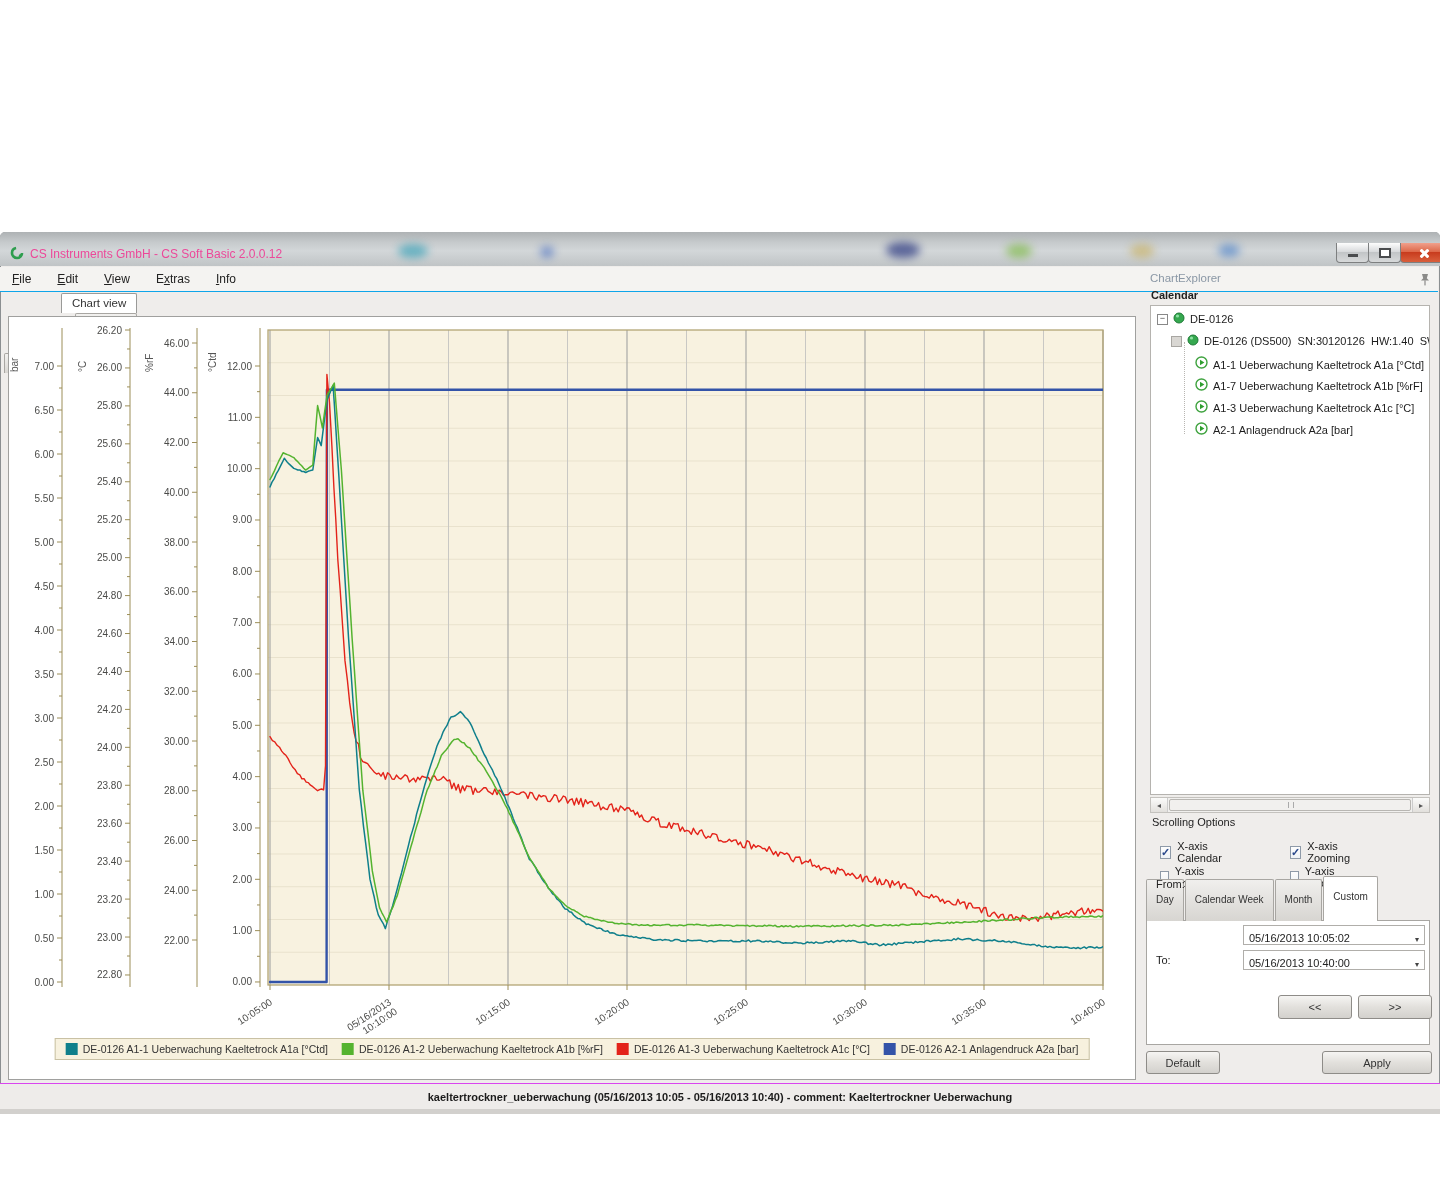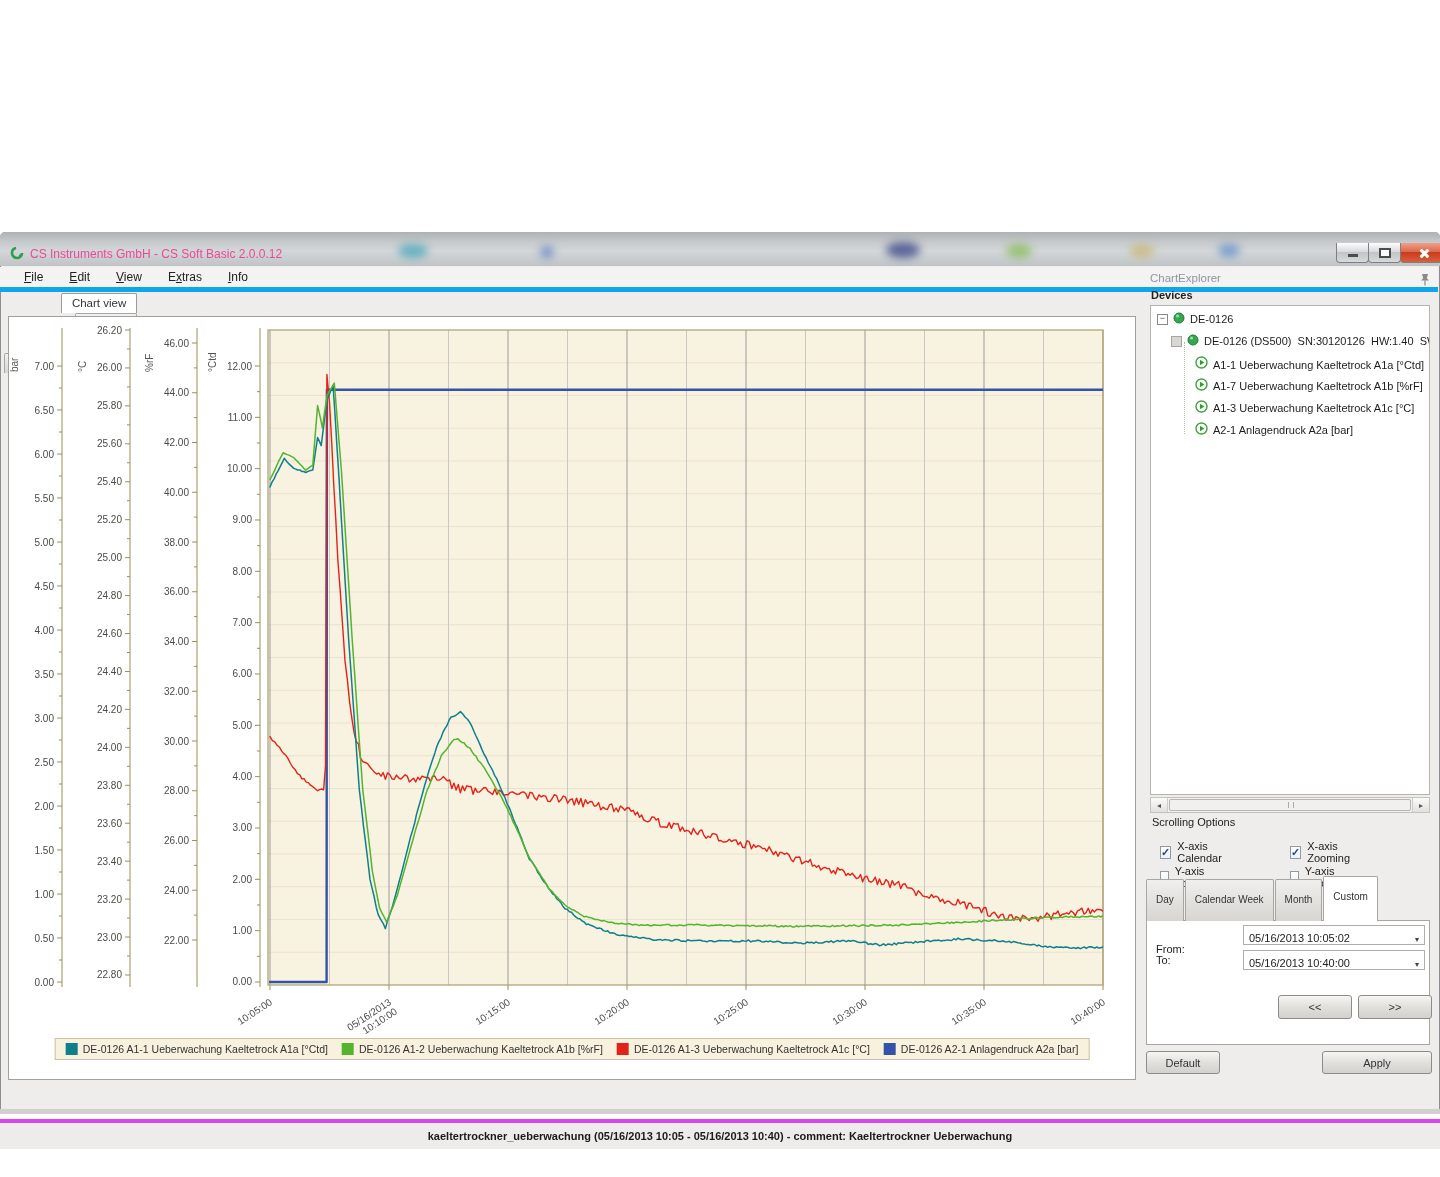--- a/index.html
+++ b/index.html
@@ -14,21 +14,21 @@
   #title{left:30px;top:247px;font-size:12px;color:#ec4899;}
   #winbtns{left:1337px;top:243px;height:19px;display:flex;}
   .wbtn{width:31px;height:19px;border:1px solid #7d7f80;border-top:none;margin-left:-1px;border-radius:0 0 4px 4px;
     background:linear-gradient(180deg,#fdfdfd,#d8dadc 45%,#c2c5c7 50%,#d7d9da);display:flex;align-items:center;justify-content:center;}
   .wbtn.close{width:45px;background:linear-gradient(180deg,#f0a08c,#dd6a4b 45%,#c83c1e 50%,#d95f3c);}
   .g-min{width:10px;height:3px;background:#4a4c4e;margin-top:6px;}
   .g-res{width:8px;height:6px;border:2px solid #4a4c4e;background:#fff;}
   .g-close{position:relative;width:12px;height:12px;}
   .g-close::before,.g-close::after{content:"";position:absolute;left:5px;top:1px;width:3px;height:11px;background:#fff;border-radius:1px;}
   .g-close::before{transform:rotate(45deg);}  .g-close::after{transform:rotate(-45deg);}
-  #menubar{left:0;top:267px;width:1438px;height:25px;background:#f4f3f1;border-bottom:5px solid #0ea5e9;display:flex;align-items:center;padding-left:24px;box-sizing:border-box;gap:26px;}
+  #menubar{left:0;top:267px;width:1438px;height:25px;background:#f4f3f1;border-bottom:1px solid #0ea5e9;display:flex;align-items:center;padding-left:12px;box-sizing:border-box;gap:26px;}
   .menuitem{font-size:12px;color:#222;}
   #tabstrip{left:4px;top:293px;height:17px;display:flex;align-items:flex-end;flex-direction:column;}
   .mtab{font-size:11.5px;color:#333;padding:3px 10px 4px;border:1px solid #a8a6a2;border-bottom:none;
     background:linear-gradient(180deg,#f2f1ef,#d9d7d3);margin-right:2px;border-radius:2px 2px 0 0;height:14px;}
   .mtab.active{background:#fff;height:17px;border-color:#9a9a98;position:relative;z-index:3;}
   #chartpage{left:8px;top:316px;width:1128px;height:764px;background:#fff;border:1px solid #a0a09e;box-sizing:border-box;z-index:2;}
   #legend{top:1038px;left:572px;transform:translateX(-50%);background:#f7f1de;border:1px solid #c9c1a4;
     display:flex;align-items:center;gap:14px;padding:4px 10px;white-space:nowrap;}
   .litem{display:flex;align-items:center;gap:5px;font-size:10.5px;color:#333;}
   .lswatch{width:12px;height:12px;display:inline-block;}
@@ -53,21 +53,21 @@
   .ptab{font-size:10px;color:#333;padding:14px 9px;border:1px solid #a8a6a2;border-bottom:none;background:linear-gradient(180deg,#f0efed,#d7d5d1);
     margin-right:1px;border-radius:2px 2px 0 0;height:13px;}
   .ptab.active{background:#fff;height:16px;position:relative;z-index:4;}
   #rangebox{left:1146px;top:920px;width:284px;height:125px;background:#fff;border:1px solid #a8a6a2;box-sizing:border-box;z-index:2;}
   .rlabel{position:absolute;font-size:11px;color:#222;}
   .combo{position:absolute;width:182px;height:20px;background:#fff;border:1px solid #b0aeaa;box-sizing:border-box;display:flex;align-items:flex-end;}
   .combo .val{flex:1;font-size:11px;color:#222;padding-left:5px;}
   .combo .arr{width:14px;font-size:8px;color:#444;text-align:center;}
   .btn{position:absolute;display:flex;align-items:center;justify-content:center;font-size:11px;color:#333;
     background:linear-gradient(180deg,#f6f5f3,#e2e0dc 50%,#d3d1cd);border:1px solid #8e8c88;border-radius:3px;}
-  #statusbar{left:0;top:1083px;width:1440px;height:26px;background:#eeecea;border-top:4px solid #d946ef;display:flex;align-items:center;justify-content:center;margin-top:36px;}
+  #statusbar{left:0;top:1083px;width:1440px;height:26px;background:#eeecea;border-top:1px solid #d946ef;display:flex;align-items:center;justify-content:center;}
   #statusbar span{font-size:11px;font-weight:bold;color:#1b1b1b;}
   #botstrip{left:0;top:1109px;width:1440px;height:5px;background:#d2d0cd;}
   svg text{font-family:"Liberation Sans",sans-serif;}
 </style>
 </head>
 <body>
 
 <div id="page">
   <div id="window" class="abs"></div>
 
@@ -377,21 +377,21 @@
     </div>
 
   <div id="explorer" class="abs"></div>
   <span id="exptitle" class="abs">ChartExplorer</span>
   <div id="pin" class="abs">
     <svg width="10" height="13" viewBox="0 0 10 13">
       <path d="M2 1h6l-1.2 4.2L9 7.4H1l2.2-2.2z" fill="#8a8a88"></path>
         <rect x="4.4" y="7.4" width="1.2" height="5" fill="#8a8a88"></rect>
     </svg>
   </div>
-  <span id="devices" class="abs">Devices</span>
+  <span id="devices" class="abs">Calendar</span>
   <div id="treebox" class="abs">
       <div class="abs" style="left: 33px; top: 36px; width: 0px; height: 92px; border-left: 1px dotted rgb(184, 182, 178);"></div>
       <div class="trow" style="left: 6px; top: 6px;"><div class="expbox">−</div><span><svg width="12" height="12">
             <circle cx="6" cy="6" r="5" fill="#35a84f" stroke="#1d7a35"></circle>
             <circle cx="4.5" cy="4" r="1.6" fill="#8fe0a4"></circle>
           </svg></span><span>DE-0126</span></div>
       <div class="trow" style="left: 20px; top: 28px;"><div class="graybox"></div><span><svg width="12" height="12">
             <circle cx="6" cy="6" r="5" fill="#35a84f" stroke="#1d7a35"></circle>
             <circle cx="4.5" cy="4" r="1.6" fill="#8fe0a4"></circle>
           </svg></span><span>DE-0126 (DS500)  SN:30120126  HW:1.40  SW</span></div>
@@ -439,21 +439,21 @@
       </div>
     </div>
 
   <div id="ptabs" class="abs">
       <span class="ptab">Day</span>
       <span class="ptab">Calendar Week</span>
       <span class="ptab">Month</span>
       <span class="ptab active">Custom</span>
     </div>
   <div id="rangebox" class="abs"></div>
-  <span class="rlabel abs" style="left:1156px;top:943px;z-index:3">From:</span>
+  <span class="rlabel abs" style="left:1156px;top:878px;z-index:3">From:</span>
   <div class="combo abs" style="left:1243px;top:925px;z-index:3">
     <span class="val">05/16/2013 10:05:02</span>
     <span class="arr">▾</span>
   </div>
   <span class="rlabel abs" style="left:1156px;top:954px;z-index:3">To:</span>
   <div class="combo abs" style="left:1243px;top:950px;z-index:3">
     <span class="val">05/16/2013 10:40:00</span>
     <span class="arr">▾</span>
   </div>
   <div class="btn abs" style="left:1278px;top:995px;width:72px;height:22px;z-index:3">

